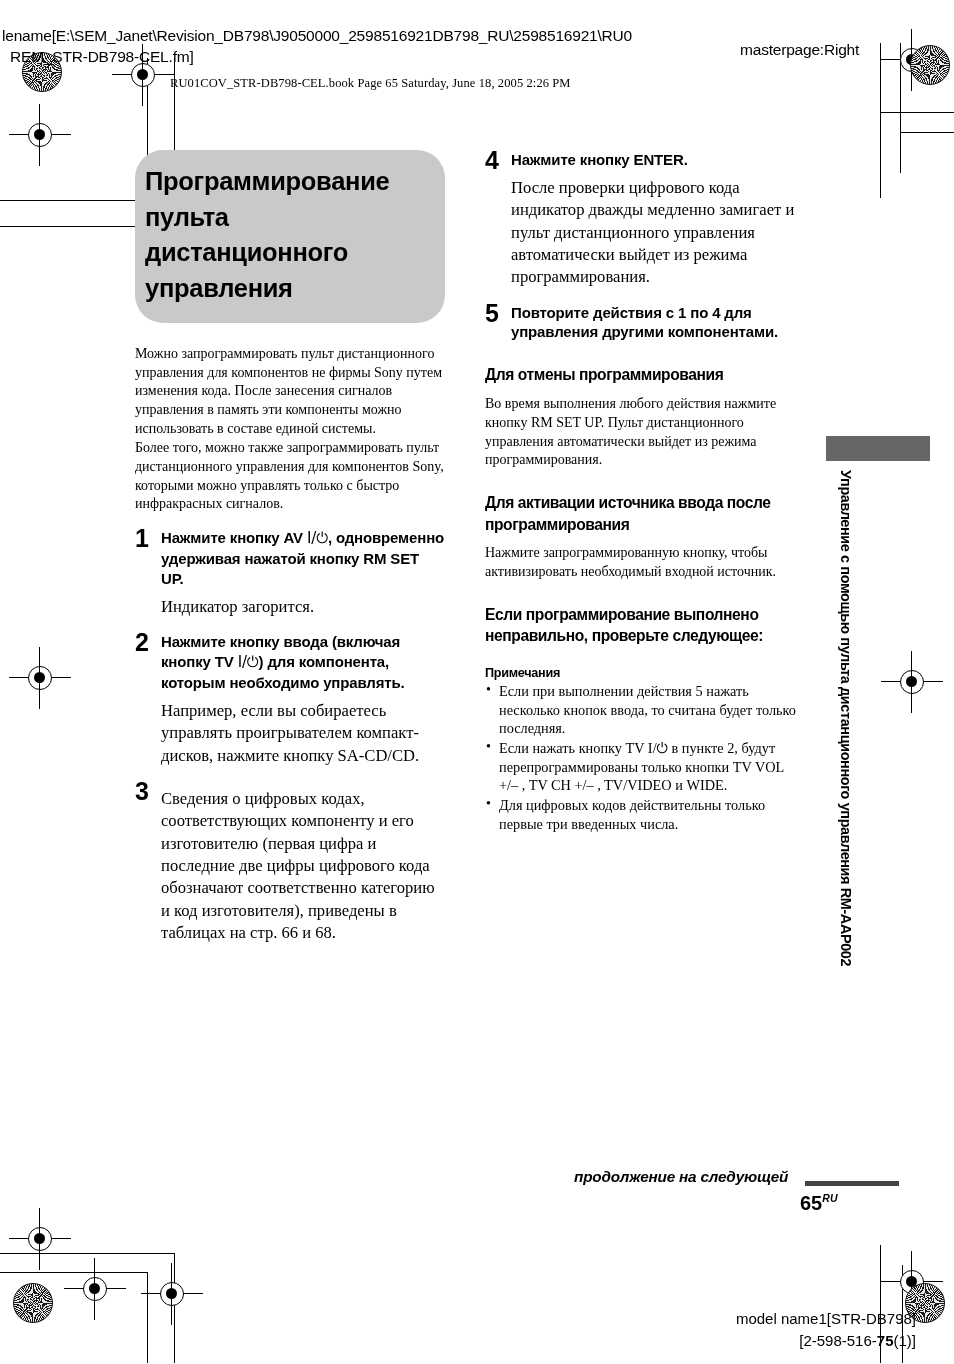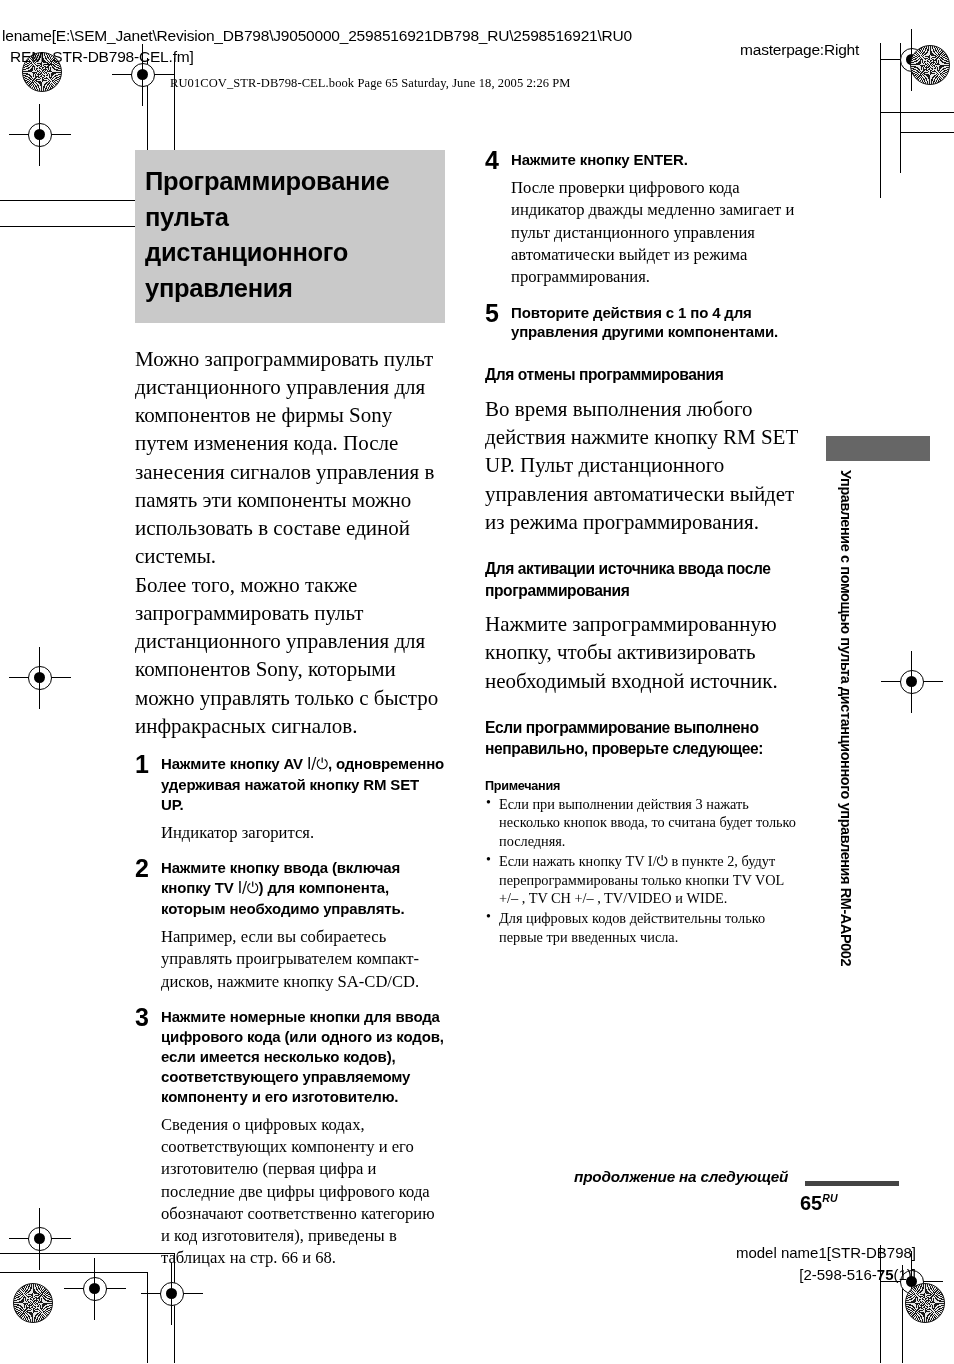--- a/index.html
+++ b/index.html
@@ -81,25 +81,26 @@
     background: #c9c9c9;
     font-family: "Liberation Sans", sans-serif;
     font-weight: bold;
     font-size: 25.5px;
     line-height: 1.40;
     letter-spacing: -0.3px;
     padding: 14px 12px 16px 10px;
     margin: 0 0 22px 0;
     box-sizing: border-box;
     width: 310px;
+    border-radius: 28px;
   }
 
   p.body {
     font-family: "Liberation Serif", serif;
-    font-size: 21px;
+    font-size: 14px;
     line-height: 1.345;
     margin: 0;
     text-align: left;
   }
   p.body + p.body { margin-top: 0; }
 
   
   .step {
     display: flex;
     margin-top: 14px;
@@ -246,21 +247,21 @@
   .pageno sup {
     font-size: 10.5px;
     font-style: italic;
     font-weight: bold;
     letter-spacing: 0.2px;
   }
 
   .colophon {
     position: absolute;
     right: 38px;
-    top: 1242px;
+    top: 1308px;
     text-align: right;
     font-family: "Liberation Sans", sans-serif;
     font-size: 15px;
     line-height: 1.45;
     white-space: nowrap;
   }
   .colophon b { font-weight: bold; }
 </style>
 </head>
 <body>
@@ -352,21 +353,20 @@
     <div class="step-num">2</div>
     <div class="step-body">
       <div class="step-head"><span>Нажмите кнопку ввода (включая кнопку TV </span><span class="pwr">I/⏻</span><span>) для компонента, которым необходимо управлять.</span></div>
       <div class="step-desc">Например, если вы собираетесь управлять проигрывателем компакт-дисков, нажмите кнопку SA-CD/CD.</div>
     </div>
   </div>
 
   <div class="step">
     <div class="step-num">3</div>
     <div class="step-body">
-      <div class="step-head">Нажмите номерные кнопки для ввода цифрового кода (или одного из кодов, если имеется несколько кодов), соответствующего управляемому компоненту и его изготовителю.</div>
       <div class="step-desc">Сведения о цифровых кодах, соответствующих компоненту и его изготовителю (первая цифра и последние две цифры цифрового кода обозначают соответственно категорию и код изготовителя), приведены в таблицах на стр. 66 и 68.</div>
     </div>
   </div>
 
 </div>
 
 <div class="col col-right">
 
   <div class="step" style="margin-top:0;">
     <div class="step-num">4</div>
@@ -386,21 +386,21 @@
   <h3 class="sub">Для отмены программирования</h3>
   <p class="body">Во время выполнения любого действия нажмите кнопку RM SET UP. Пульт дистанционного управления автоматически выйдет из режима программирования.</p>
 
   <h3 class="sub">Для активации источника ввода после программирования</h3>
   <p class="body">Нажмите запрограммированную кнопку, чтобы активизировать необходимый входной источник.</p>
 
   <h3 class="sub">Если программирование выполнено неправильно, проверьте следующее:</h3>
 
   <h4 class="notes-head">Примечания</h4>
   <ul class="notes">
-    <li>Если при выполнении действия 3 нажать несколько кнопок ввода, то считана будет только последняя.</li>
+    <li>Если при выполнении действия 5 нажать несколько кнопок ввода, то считана будет только последняя.</li>
     <li>Если нажать кнопку TV I/⏻ в пункте 2, будут перепрограммированы только кнопки TV VOL +/– , TV CH +/– , TV/VIDEO и WIDE.</li>
     <li>Для цифровых кодов действительны только первые три введенных числа.</li>
   </ul>
 
 </div>
 
 <div class="side-tab-bar"></div>
 <div class="side-tab-text">Управление с помощью пульта дистанционного управления RM-AAP002</div>
 
 <div class="cont-note">продолжение на следующей</div>

